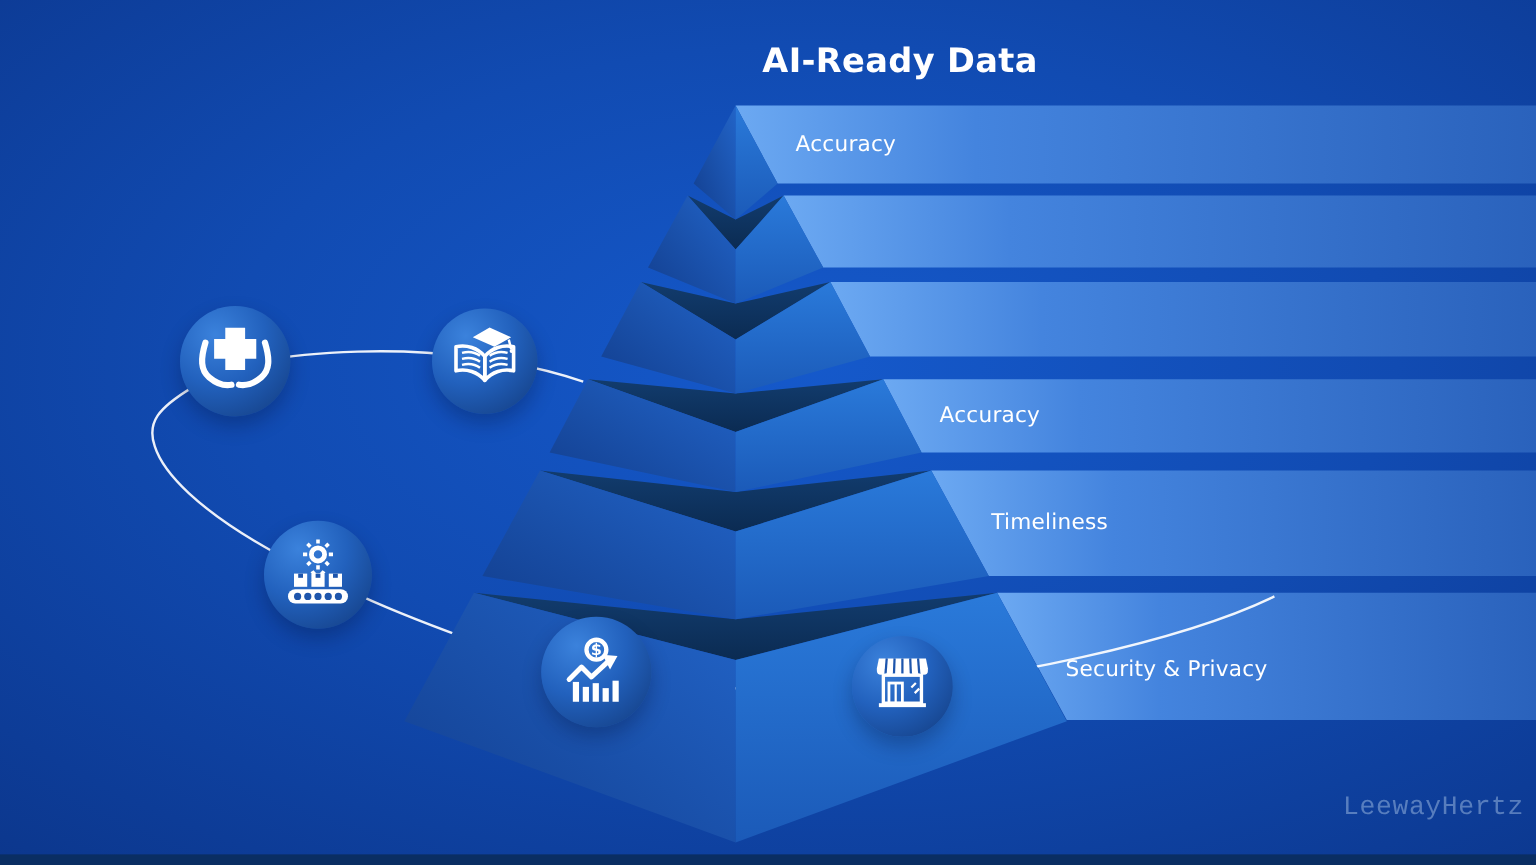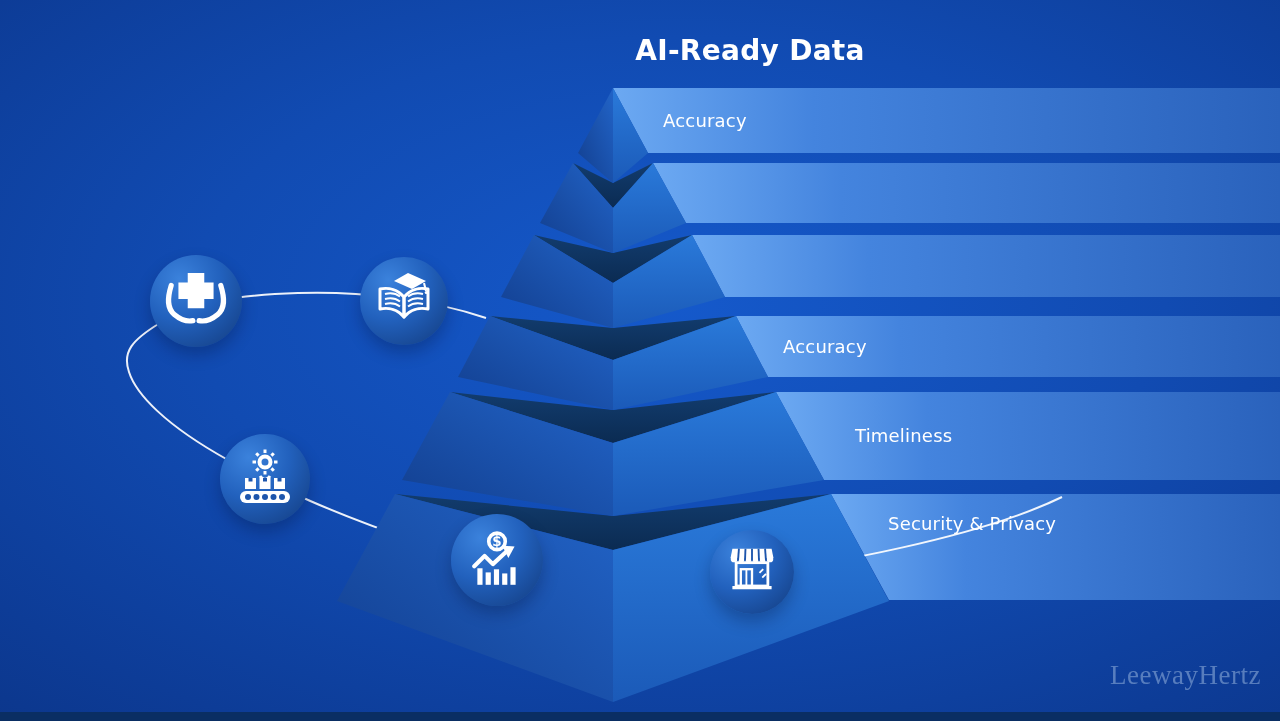--- a/index.html
+++ b/index.html
@@ -16,37 +16,37 @@
     text-align:center;color:#ffffff;font-size:28px;font-weight:700;letter-spacing:.3px;
   }
   .band-label{
     position:absolute;height:32px;line-height:32px;
     color:#ffffff;font-size:18px;font-weight:400;letter-spacing:.2px;white-space:nowrap;
   }
   .lbl-0{left:663px;top:105px;}
   .lbl-1{left:703px;top:178px;}
   .lbl-2{left:741px;top:250px;}
   .lbl-3{left:783px;top:331px;}
-  .lbl-4{left:855px;top:420px;}
-  .lbl-5{left:888px;top:508px;}
+  .lbl-4{left:826px;top:420px;}
+  .lbl-5{left:888px;top:542px;}
   .icon-circle{
     position:absolute;border-radius:50%;
     background:radial-gradient(circle at 32% 26%, #3b82dc 0%, #2261bd 45%, #123a7c 100%);
     box-shadow:0 8px 16px rgba(3,15,50,.28);
     display:flex;align-items:center;justify-content:center;
   }
   .ic-health{left:150px;top:255px;width:92px;height:92px;}
   .ic-edu{left:360px;top:257px;width:88px;height:88px;}
   .ic-mfg{left:220px;top:434px;width:90px;height:90px;}
   .ic-fin{left:451px;top:514px;width:92px;height:92px;}
   .ic-retail{left:710px;top:530px;width:84px;height:84px;}
   .watermark{
-    position:absolute;left:1110px;top:660px;width:160px;text-align:left;
-    font-family:Liberation Serif, serif;
-    font-size:27px;color:rgba(150,178,220,0.55);letter-spacing:.5px;
+    position:absolute;left:1110px;top:660px;width:160px;text-align:right;
+    font-family:Liberation Mono, monospace;
+    font-size:22px;color:rgba(150,178,220,0.55);letter-spacing:.5px;
   }
 </style>
 </head>
 <body>
 
 <div class="stage">
 
   <svg class="scene" width="1280" height="721" viewBox="0 0 1280 721">
     <defs>
       <linearGradient id="gBand" x1="0" y1="0" x2="1" y2="0">

